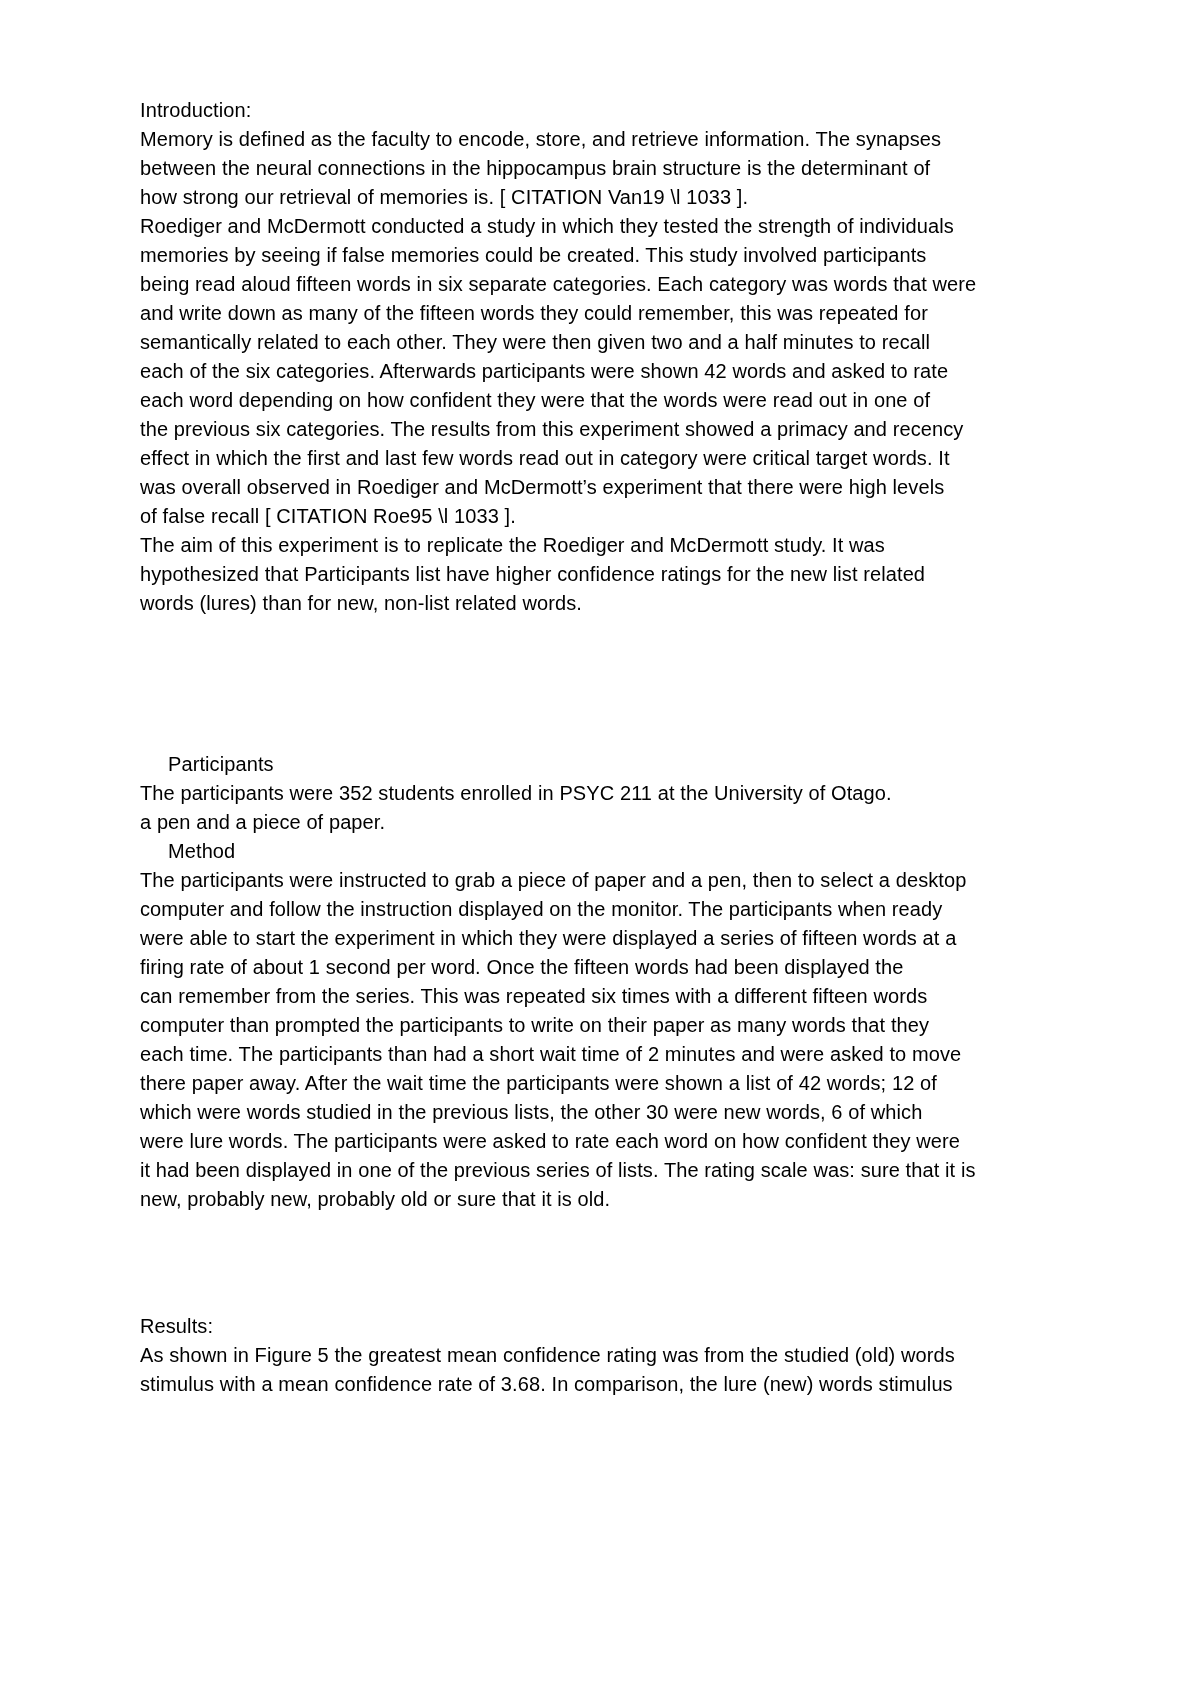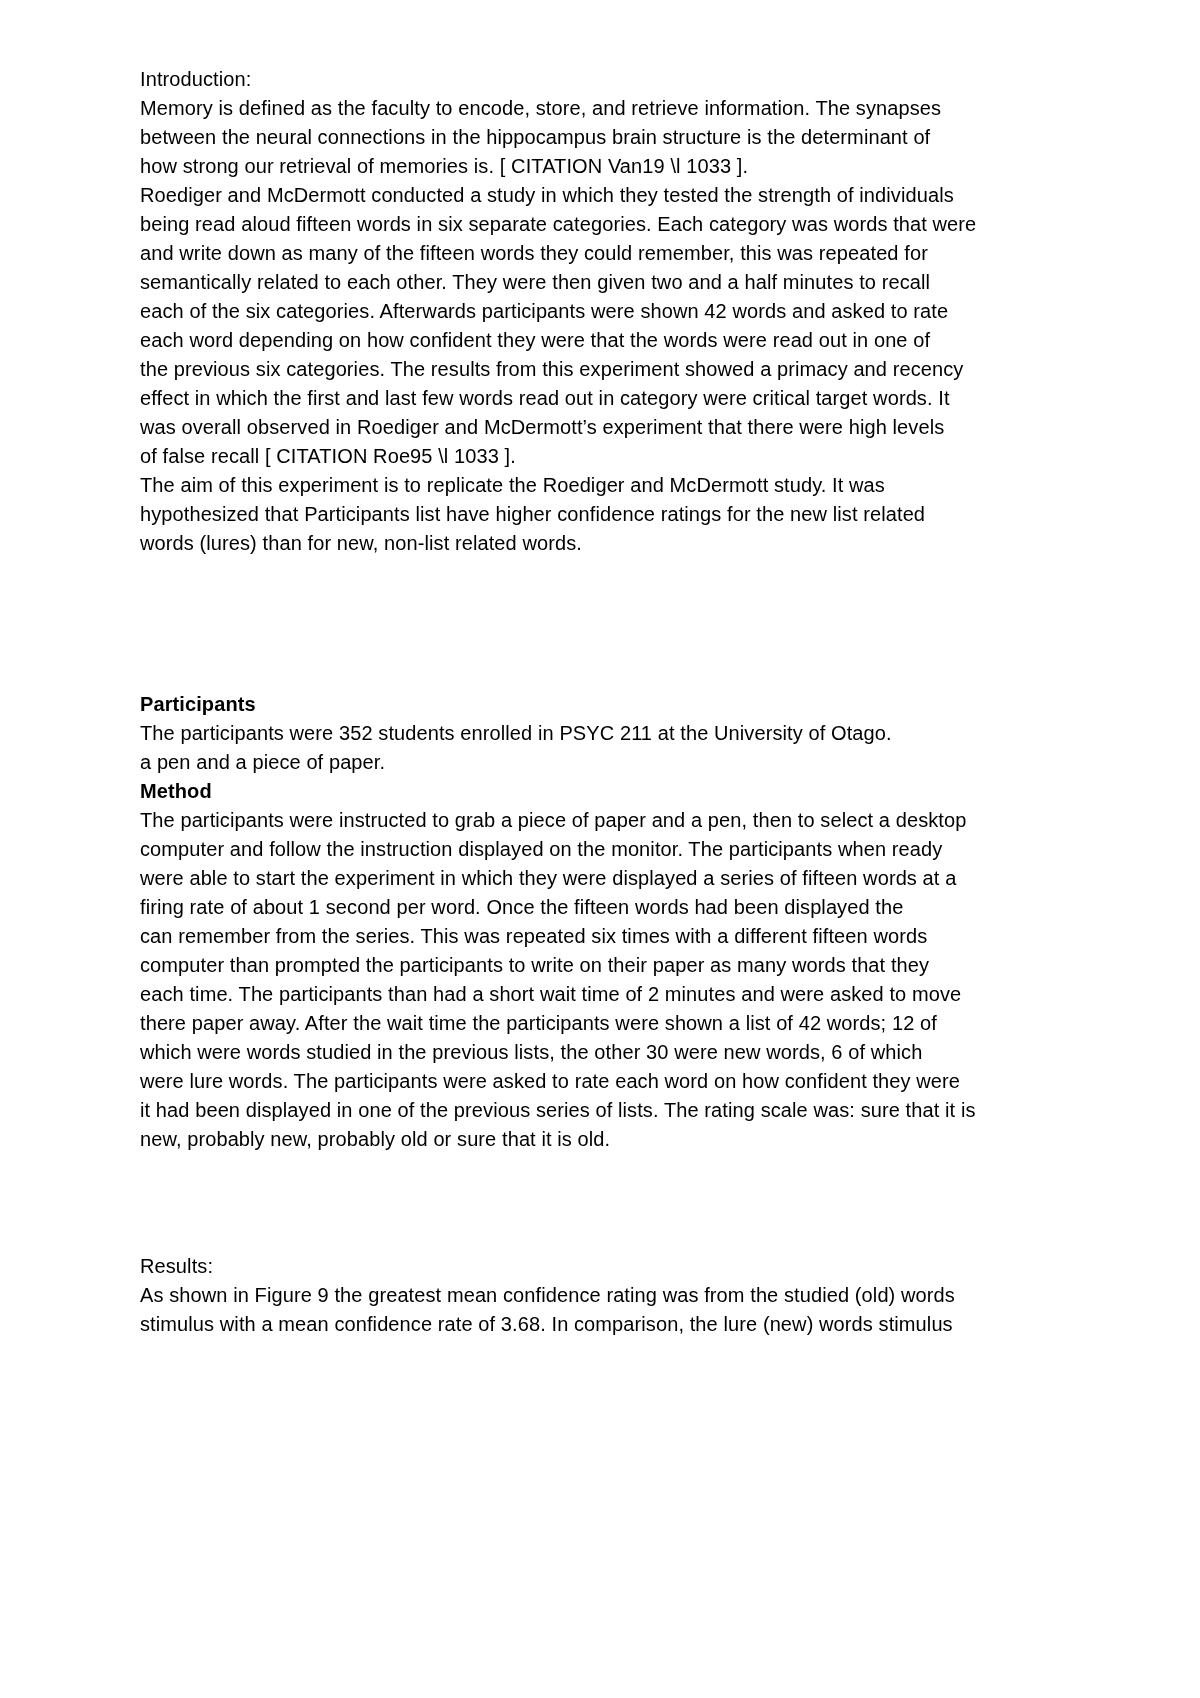--- a/index.html
+++ b/index.html
@@ -6,51 +6,53 @@
     margin: 0;
     padding: 0;
     background: #ffffff;
   }
   .page {
     position: relative;
     width: 1200px;
     height: 1698px;
     box-sizing: border-box;
     background: #ffffff;
-    padding: 65px 55px 0 140px;
+    padding: 96px 55px 0 140px;
     font-family: "Liberation Sans", sans-serif;
     font-size: 20px;
     line-height: 29px;
     color: #000000;
     letter-spacing: 0.1px;
     overflow: hidden;
   }
   .ln {
     white-space: nowrap;
     height: 29px;
   }
   .bold {
-    font-weight: 700;
+    font-weight: 400;
+    margin-left: 28px;
   }
   .gap1 { height: 132px; }
   .gap2 { height: 98px; }
 </style>
 </head>
 <body>
 
 <div class="page">
 
   <section>
     <div class="ln">Introduction:</div>
 
     <div class="ln">Memory is defined as the faculty to encode, store, and retrieve information. The synapses</div>
     <div class="ln">between the neural connections in the hippocampus brain structure is the determinant of</div>
     <div class="ln">how strong our retrieval of memories is. [ CITATION Van19 \l 1033 ].</div>
 
     <div class="ln">Roediger and McDermott conducted a study in which they tested the strength of individuals</div>
+    <div class="ln">memories by seeing if false memories could be created. This study involved participants</div>
     <div class="ln">being read aloud fifteen words in six separate categories. Each category was words that were</div>
     <div class="ln">and write down as many of the fifteen words they could remember, this was repeated for</div>
     <div class="ln">semantically related to each other. They were then given two and a half minutes to recall</div>
     <div class="ln">each of the six categories. Afterwards participants were shown 42 words and asked to rate</div>
     <div class="ln">each word depending on how confident they were that the words were read out in one of</div>
     <div class="ln">the previous six categories. The results from this experiment showed a primacy and recency</div>
     <div class="ln">effect in which the first and last few words read out in category were critical target words. It</div>
     <div class="ln">was overall observed in Roediger and McDermott’s experiment that there were high levels</div>
     <div class="ln">of false recall [ CITATION Roe95 \l 1033 ].</div>
 
@@ -80,17 +82,17 @@
     <div class="ln">which were words studied in the previous lists, the other 30 were new words, 6 of which</div>
     <div class="ln">were lure words. The participants were asked to rate each word on how confident they were</div>
     <div class="ln">it had been displayed in one of the previous series of lists. The rating scale was: sure that it is</div>
     <div class="ln">new, probably new, probably old or sure that it is old.</div>
   </section>
 
   <div class="gap2"></div>
 
   <section>
     <div class="ln">Results:</div>
-    <div class="ln">As shown in Figure 9 the greatest mean confidence rating was from the studied (old) words</div>
+    <div class="ln">As shown in Figure 5 the greatest mean confidence rating was from the studied (old) words</div>
     <div class="ln">stimulus with a mean confidence rate of 3.68. In comparison, the lure (new) words stimulus</div>
   </section>
 
 </div>
 
 </body></html>

